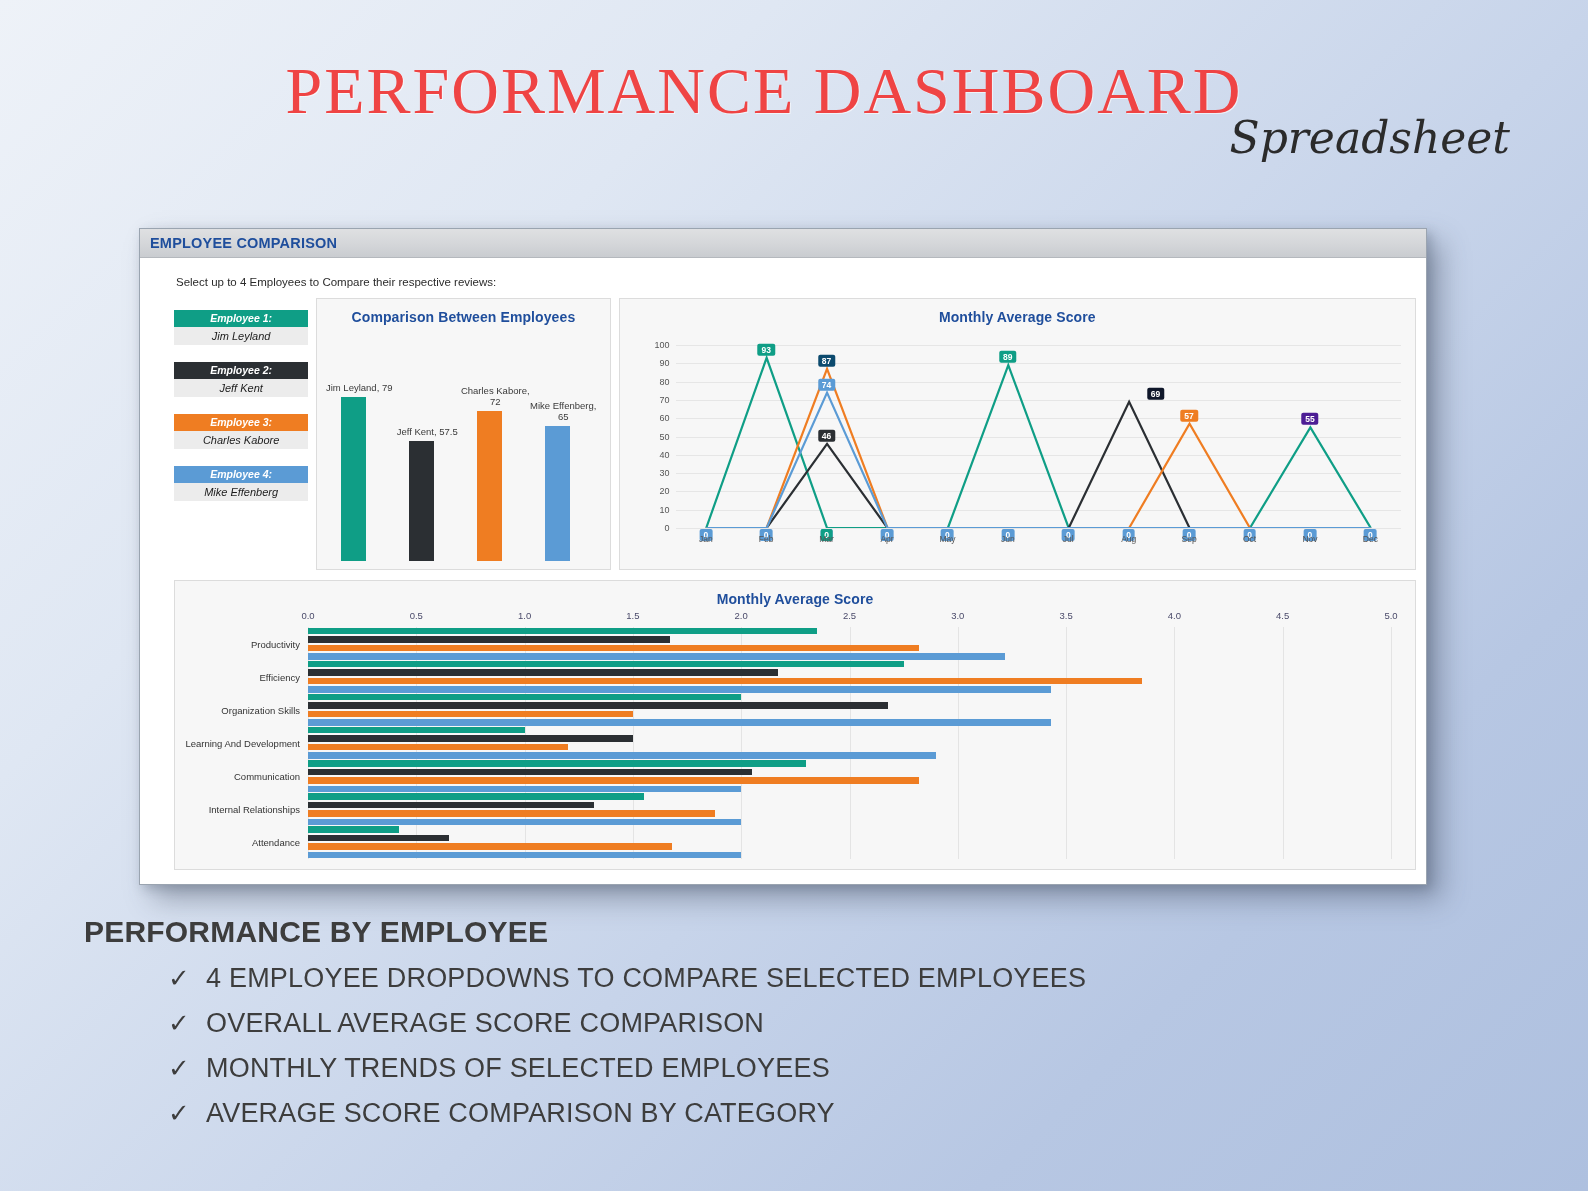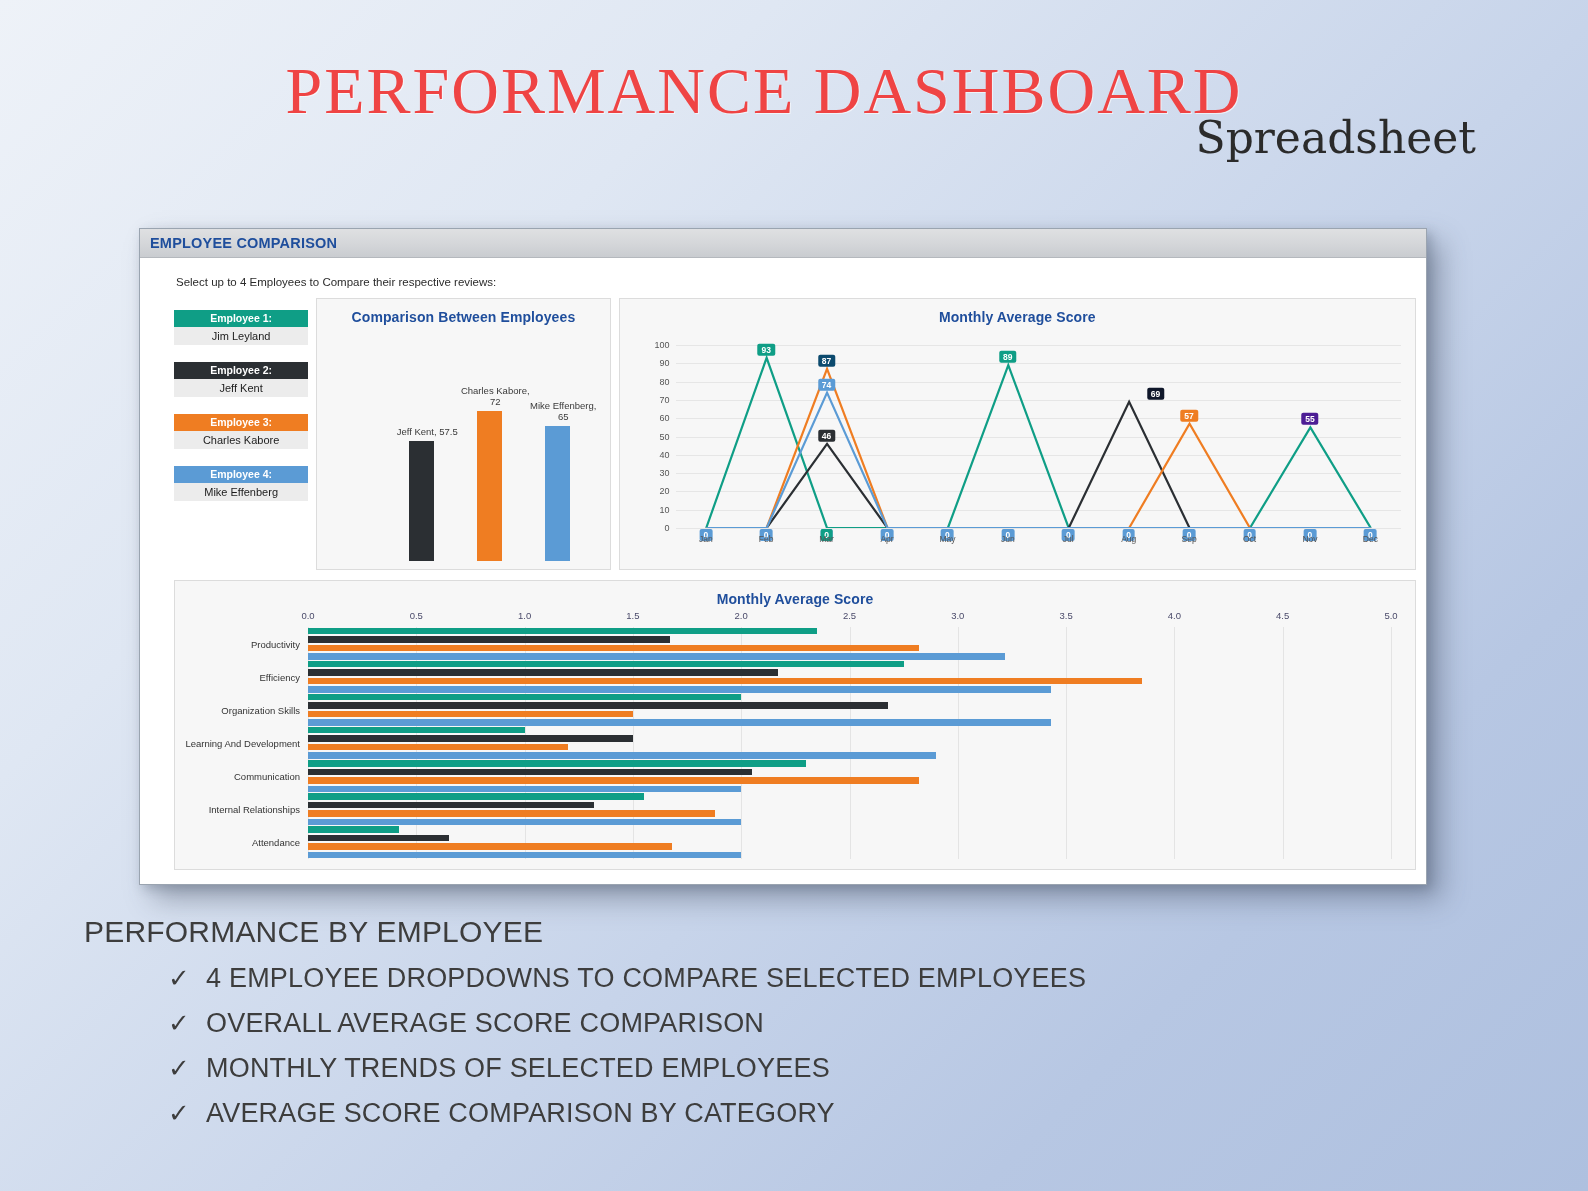--- a/index.html
+++ b/index.html
@@ -17,24 +17,25 @@
     font-size: 66px;
     letter-spacing: 2px;
     color:#ef4444;
     text-align:center;
     padding-right:60px;
     line-height:1;
     text-shadow: 1px 1px 0 rgba(255,255,255,.6);
   }
   #sub-title {
     font-family: "DejaVu Serif", serif;
+    font-style: italic;
     font-size: 44px;
     color:#2b2b2b;
     text-align:right;
-    padding-right:112px;
+    padding-right:78px;
     margin-top:-8px;
     line-height:1;
   }
 
   
   #app-window {
     position:absolute; left:139px; top:228px; width:1288px; height:657px;
     background:#ffffff;
     border:1px solid #9aa4b0;
     box-shadow: 14px 14px 26px rgba(60,70,90,.40), 4px 4px 10px rgba(60,70,90,.25);
@@ -51,21 +52,21 @@
   }
   #instruction {
     font-size:11.5px; color:#2b2b2b; padding:18px 0 0 36px;
   }
 
   
   #top-row { display:flex; padding:10px 10px 0 34px; gap:8px; }
 
   
   #employee-selectors { width:135px; padding-top:12px; }
-  .emp-block { margin-bottom:17px; }
+  .emp-block { margin-bottom:17px;font-style:italic; }
   .emp-tag {
     height:17px; line-height:17px; text-align:center;
     font-size:10.5px; font-weight:bold; color:#ffffff;
   }
   .emp-name {
     height:18px; line-height:18px; text-align:center;
     background:#ececec; font-size:11px; color:#1c1c1c;
   }
 
   
@@ -123,20 +124,21 @@
     transform:translateY(-50%); font-size:9.5px; color:#333;
     white-space:nowrap; text-align:right;
   }
   .hbar { position:absolute; left:0; }
 
   
   #feature-list { position:absolute; left:84px; top:915px; width:1300px; }
   #feature-heading {
     font-size:30px; color:#3d3d3d; letter-spacing:.2px;
     font-family:"Liberation Sans", sans-serif;
+    font-weight:bold;
   }
   .feature-item {
     display:flex; align-items:baseline; gap:16px;
     margin-left:84px; margin-top:14px;
   }
   .check-icon { font-size:26px; color:#3d3d3d; width:22px; }
   .feature-text { font-size:27px; color:#3d3d3d; letter-spacing:.2px; }
 </style>
 </head>
 <body>
@@ -171,20 +173,24 @@
         </div>
         <div class="emp-block">
           <div class="emp-tag" style="background: rgb(91, 155, 213);">Employee 4:</div>
           <div class="emp-name">Mike Effenberg</div>
         </div>
       </div>
 
     <div id="comparison-chart">
       <div class="chart-title">Comparison Between Employees</div>
       <div id="bars-area">
+          <div class="vbar-slot" style="left: 0px; width: 68px; height: 226px;">
+            <div class="vbar" style="height: 164.257px; background: rgb(15, 158, 134);"></div>
+            <div class="vbar-label" style="bottom: 168.257px;">Jim Leyland, 79</div>
+          </div>
           <div class="vbar-slot" style="left: 68px; width: 68px; height: 226px;">
             <div class="vbar" style="height: 119.554px; background: rgb(43, 47, 51);"></div>
             <div class="vbar-label" style="bottom: 123.554px;">Jeff Kent, 57.5</div>
           </div>
           <div class="vbar-slot" style="left: 136px; width: 68px; height: 226px;">
             <div class="vbar" style="height: 149.702px; background: rgb(239, 125, 34);"></div>
             <div class="vbar-label" style="bottom: 153.702px;">Charles Kabore, 72</div>
           </div>
           <div class="vbar-slot" style="left: 204px; width: 68px; height: 226px;">
             <div class="vbar" style="height: 135.148px; background: rgb(91, 155, 213);"></div>

